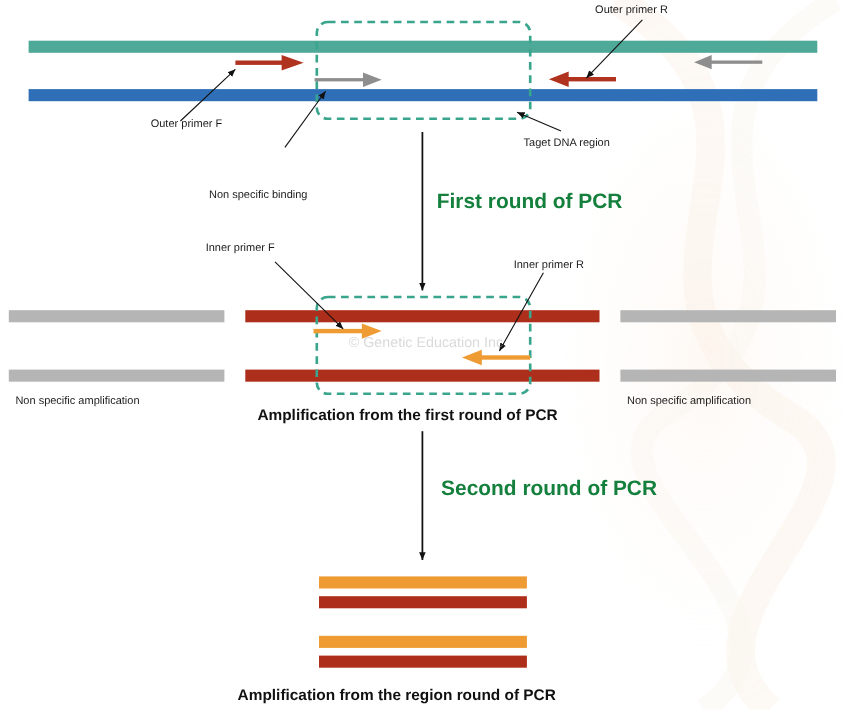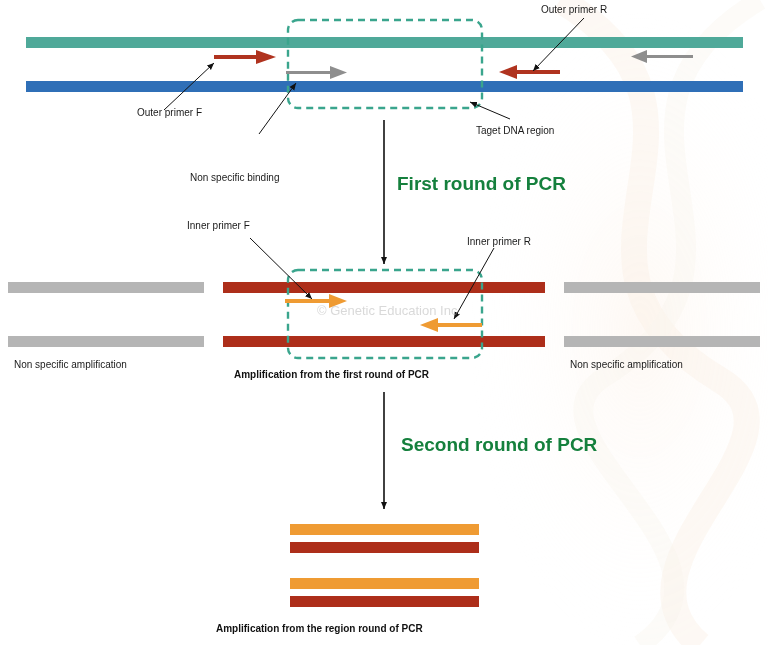--- a/index.html
+++ b/index.html
@@ -1,21 +1,21 @@
 <!DOCTYPE html>
 <html><head>
 <meta charset="utf-8">
 <style>
   html, body { margin: 0; padding: 0; background: #ffffff; }
   body { width: 768px; height: 645px; overflow: hidden; position: relative;
          font-family: "Liberation Sans", sans-serif; }
   #stage { position: absolute; left: 0; top: 0; width: 768px; height: 645px; }
   .lbl { position: absolute; white-space: nowrap; color: #1a1a1a; font-size: 10px; }
   .hdr { position: absolute; white-space: nowrap; color: #15803d; font-weight: bold; font-size: 19px; }
-  .cap { position: absolute; white-space: nowrap; color: #111; font-weight: bold; font-size: 10px; }
+  .cap { position: absolute; white-space: nowrap; color: #111; font-weight: bold; font-size: 14px; }
   .wm  { position: absolute; white-space: nowrap; color: rgba(170,170,170,0.45); font-size: 13px; }
 </style>
 </head>
 <body>
 
 <svg id="stage" width="768" height="645" viewBox="0 0 768 645">
   <defs>
     <marker id="ah" markerWidth="8" markerHeight="8" refX="7" refY="4" orient="auto" markerUnits="userSpaceOnUse">
       <path d="M0,1 L7,4 L0,7 Z" fill="#111"></path>
     </marker>

